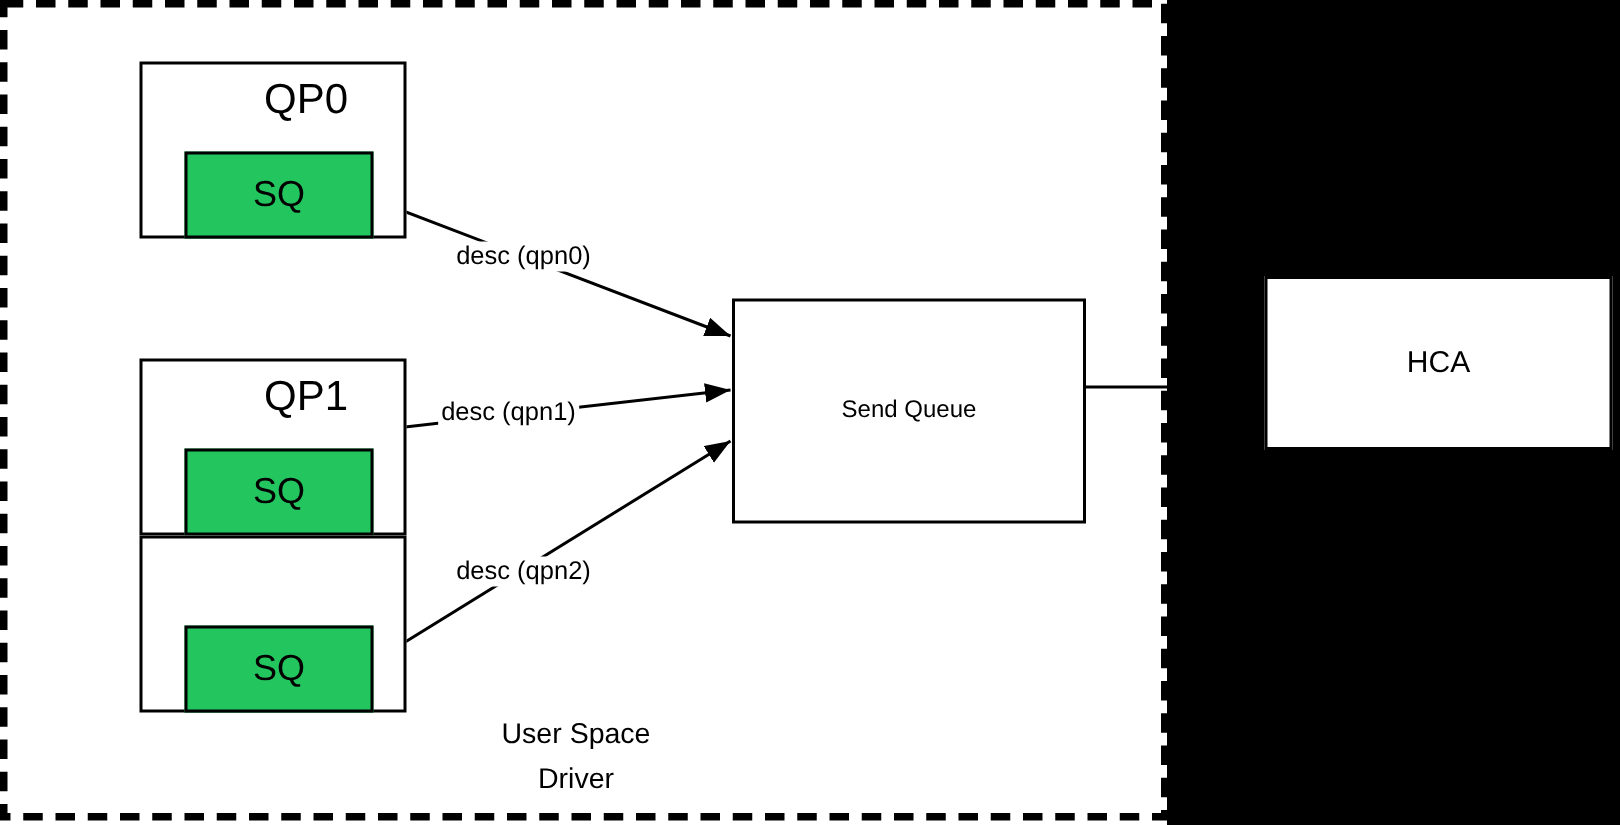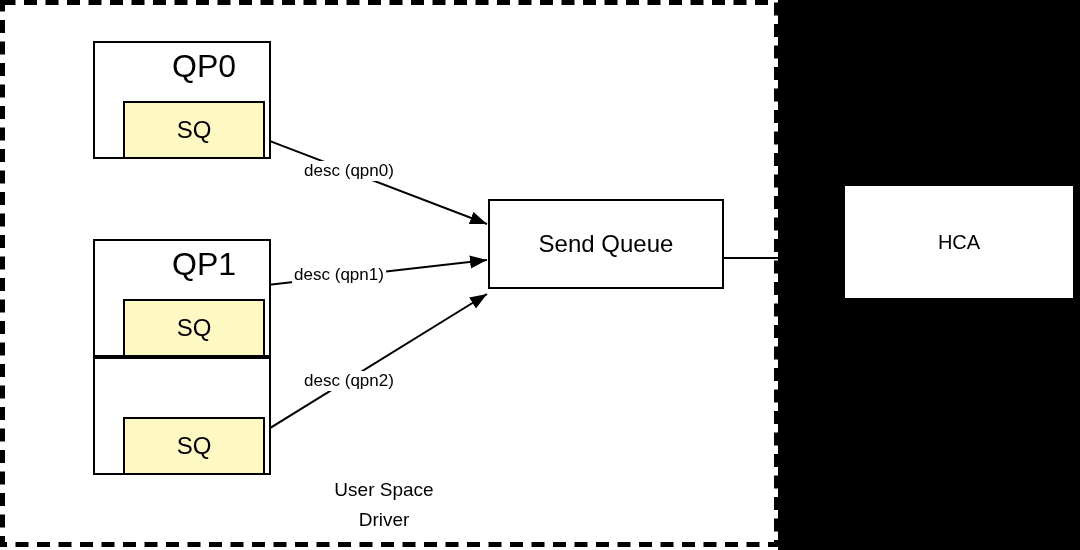--- a/index.html
+++ b/index.html
@@ -31,44 +31,44 @@
   .qp0 { top: 41px; }
   .qp1 { top: 199px; margin-top: 40px; }
   .qp2 { top: 357px; }
   .qp-label {
     position: absolute;
     left: 0; right: 0; top: 0;
     height: 46px;
     display: flex;
     align-items: center;
     justify-content: center;
-    font-size: 32px;
+    font-size: 28px;
     padding-left: 44px;
   }
   .sq-box {
     position: absolute;
     box-sizing: border-box;
     border: 2px solid #000000;
-    background: #fef9c3;
+    background: #22c55e;
     left: 28px;
     top: 58px;
-    width: 142px;
+    width: 126px;
     height: 58px;
     display: flex;
     align-items: center;
     justify-content: center;
     font-size: 24px;
   }
   .sendqueue-box {
     left: 488px; top: 199px;
-    width: 236px; height: 90px;
+    width: 236px; height: 150px;
     display: flex;
     align-items: center;
     justify-content: center;
-    font-size: 24px;
+    font-size: 16px;
     z-index: 3;
   }
   .black-region {
     position: absolute;
     left: 778px; top: 0;
     width: 302px; height: 550px;
     z-index: 4;
   }
   .hca-box {
     left: 843px; top: 184px;

